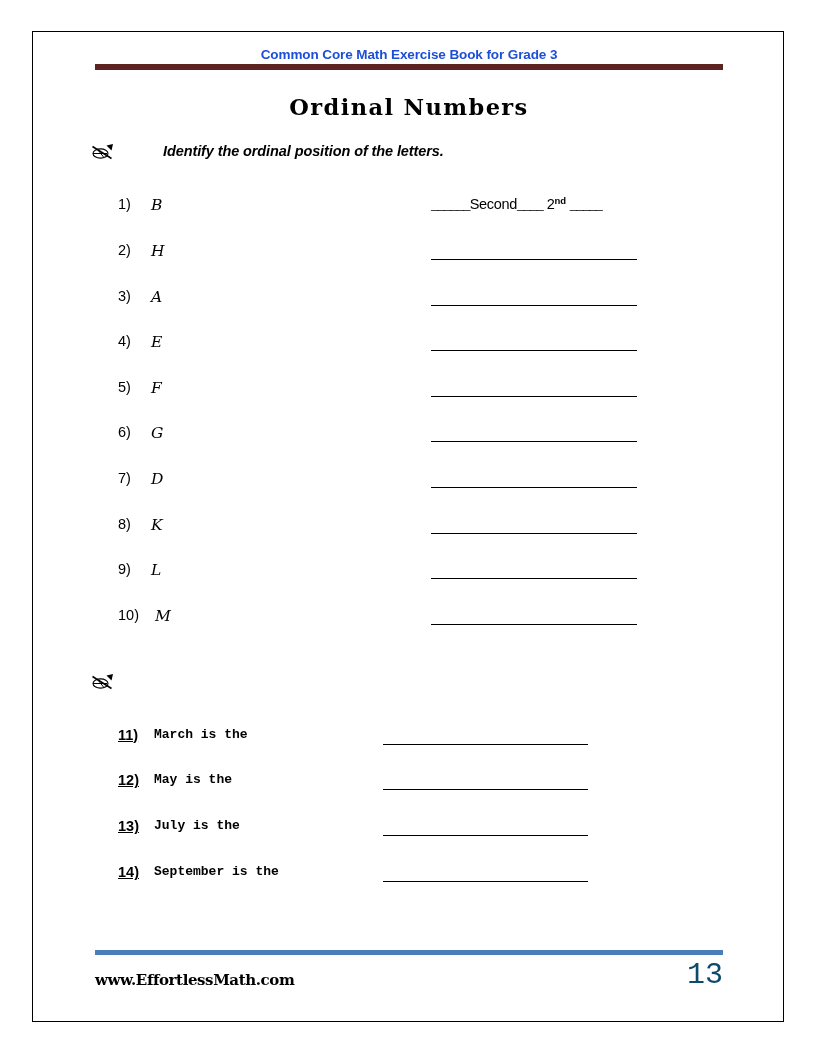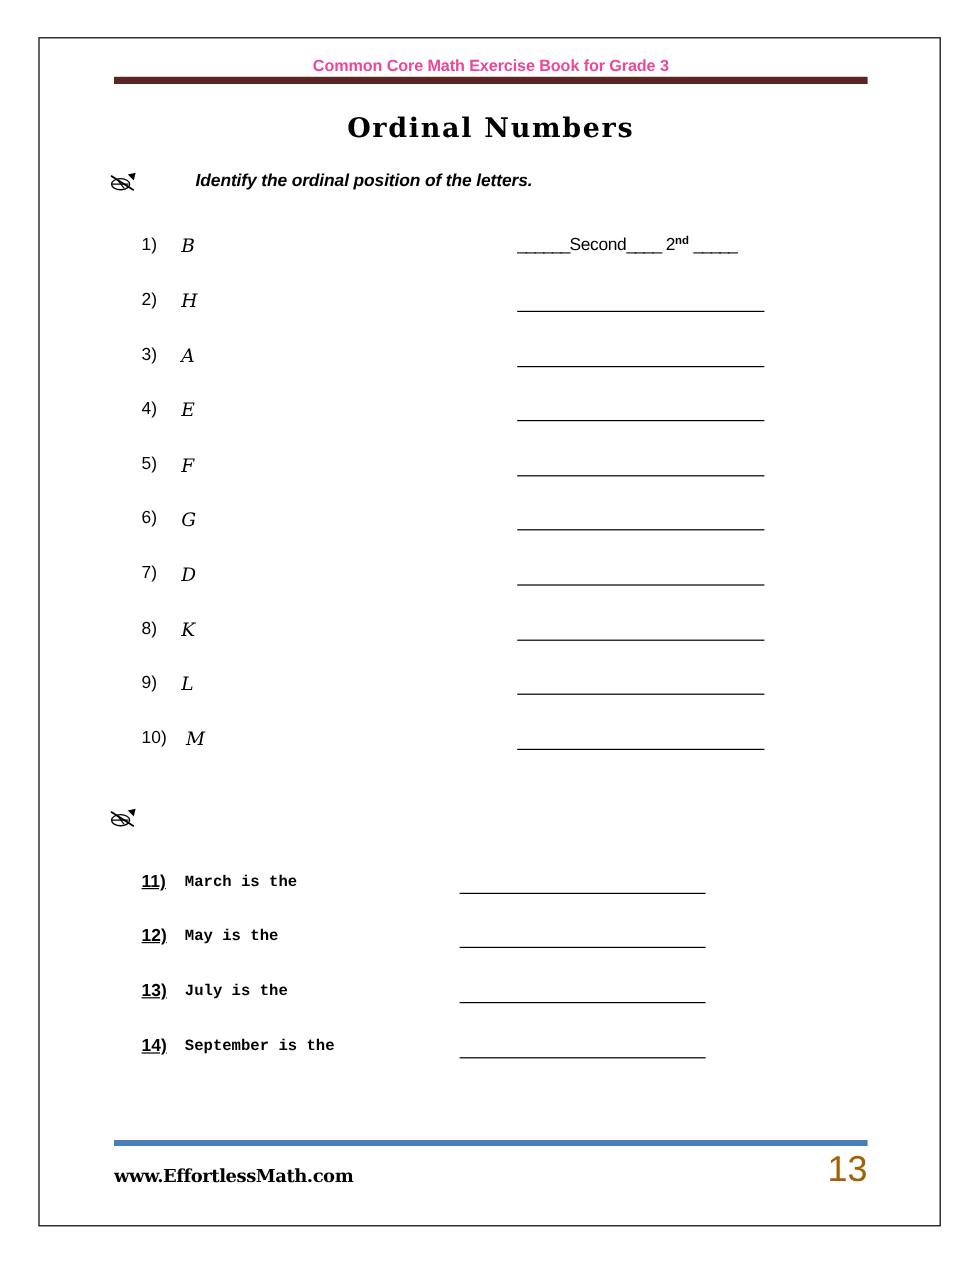--- a/index.html
+++ b/index.html
@@ -31,21 +31,21 @@
   .header-title {
     position: absolute;
     left: 95px;
     top: 47px;
     width: 628px;
     text-align: center;
     font-family: "Liberation Sans", sans-serif;
     font-weight: bold;
     font-size: 13.5px;
     letter-spacing: -0.1px;
-    color: #ec4899;
+    color: #1d4ed8;
   }
   .header-rule {
     position: absolute;
     left: 95px;
     top: 64px;
     width: 628px;
     height: 6px;
     background: #5B2321;
   }
 
@@ -132,21 +132,21 @@
     white-space: nowrap;
     color: #000000;
   }
   .sample-answer sup {
     font-size: 9.5px;
     font-weight: bold;
     vertical-align: 5px;
     letter-spacing: 0;
     margin-top: 32px;
   }
-  .u-run { letter-spacing: -0.8px; }
+  .u-run { letter-spacing: -0.8px; font-family: Liberation Serif, serif; }
 
   
   .m-row {
     position: absolute;
     left: 118px;
     width: 560px;
     height: 26px;
   }
   .m-num {
     position: absolute;
@@ -191,23 +191,23 @@
     font-family: "DejaVu Serif", serif;
     font-weight: bold;
     font-size: 15px;
     letter-spacing: -0.4px;
     color: #000000;
   }
   .footer-page {
     position: absolute;
     right: 93px;
     top: 958px;
-    font-family: Liberation Sans, sans-serif;
+    font-family: Liberation Mono, monospace;
     font-size: 30px;
-    color: #a16207;
+    color: #0c4a6e;
   }
 </style>
 </head>
 <body>
 
 <div class="page-frame"></div>
 
 <div class="header-title">Common Core Math Exercise Book for Grade 3</div>
 <div class="header-rule"></div>
 

